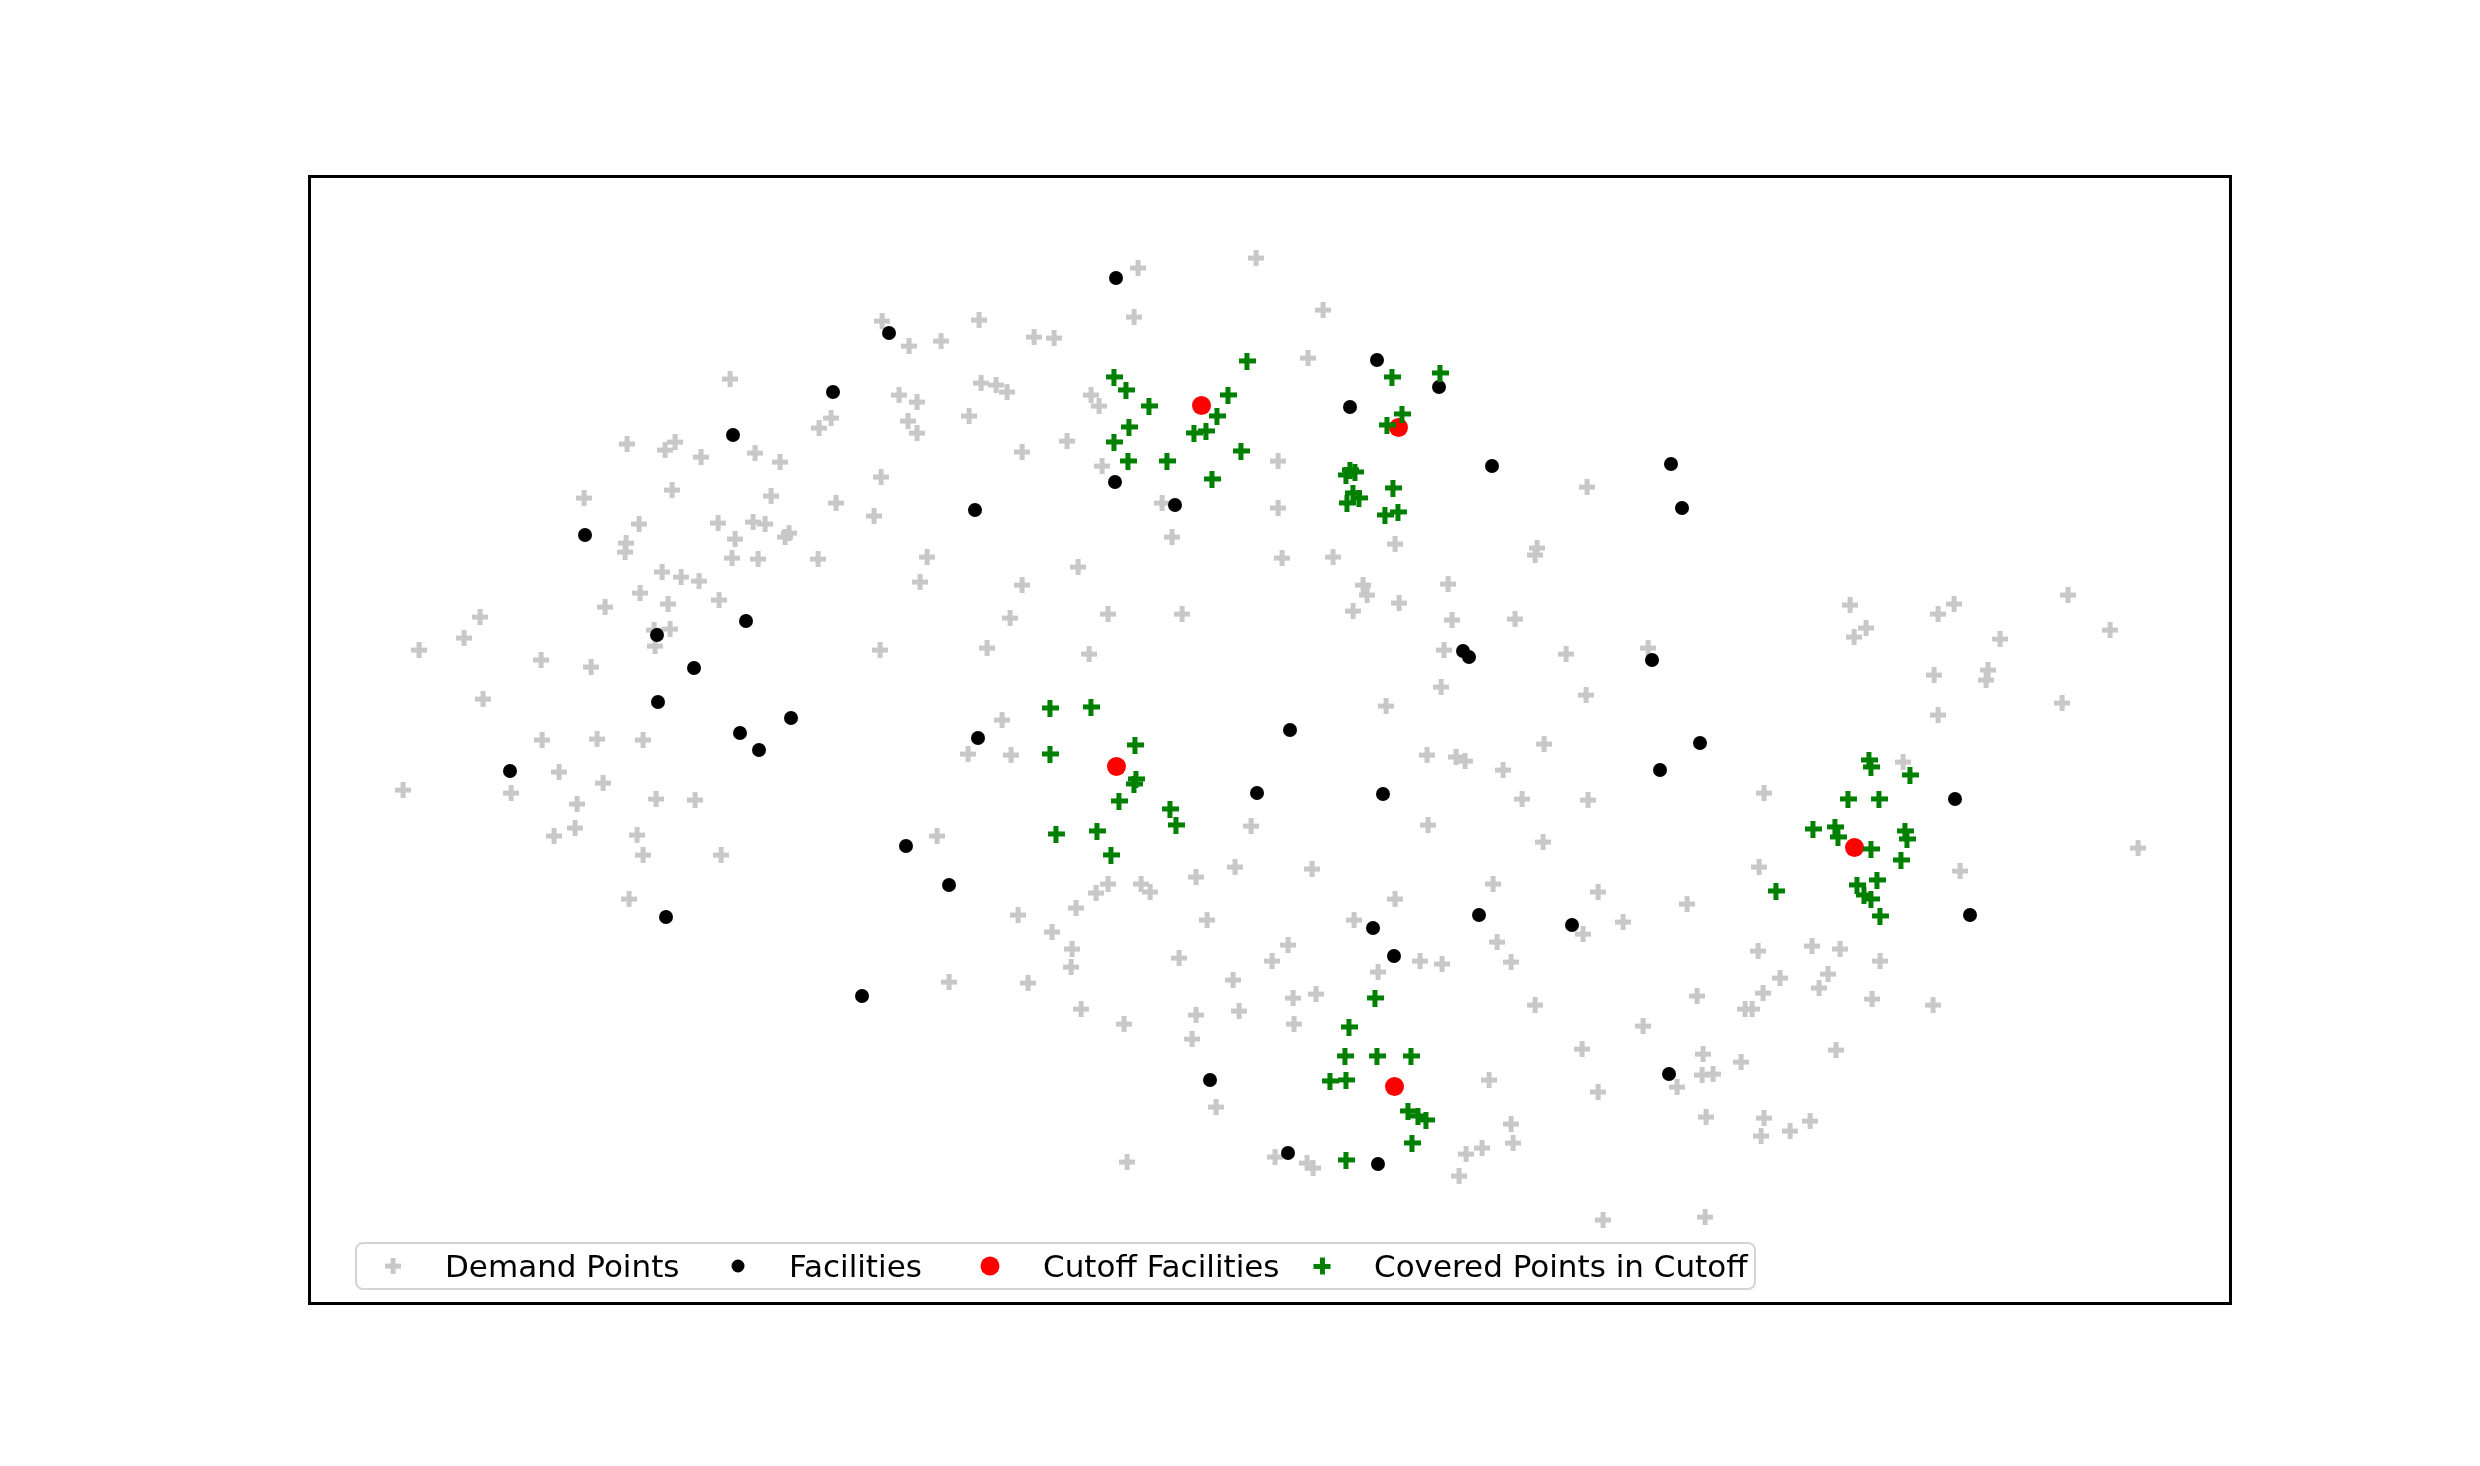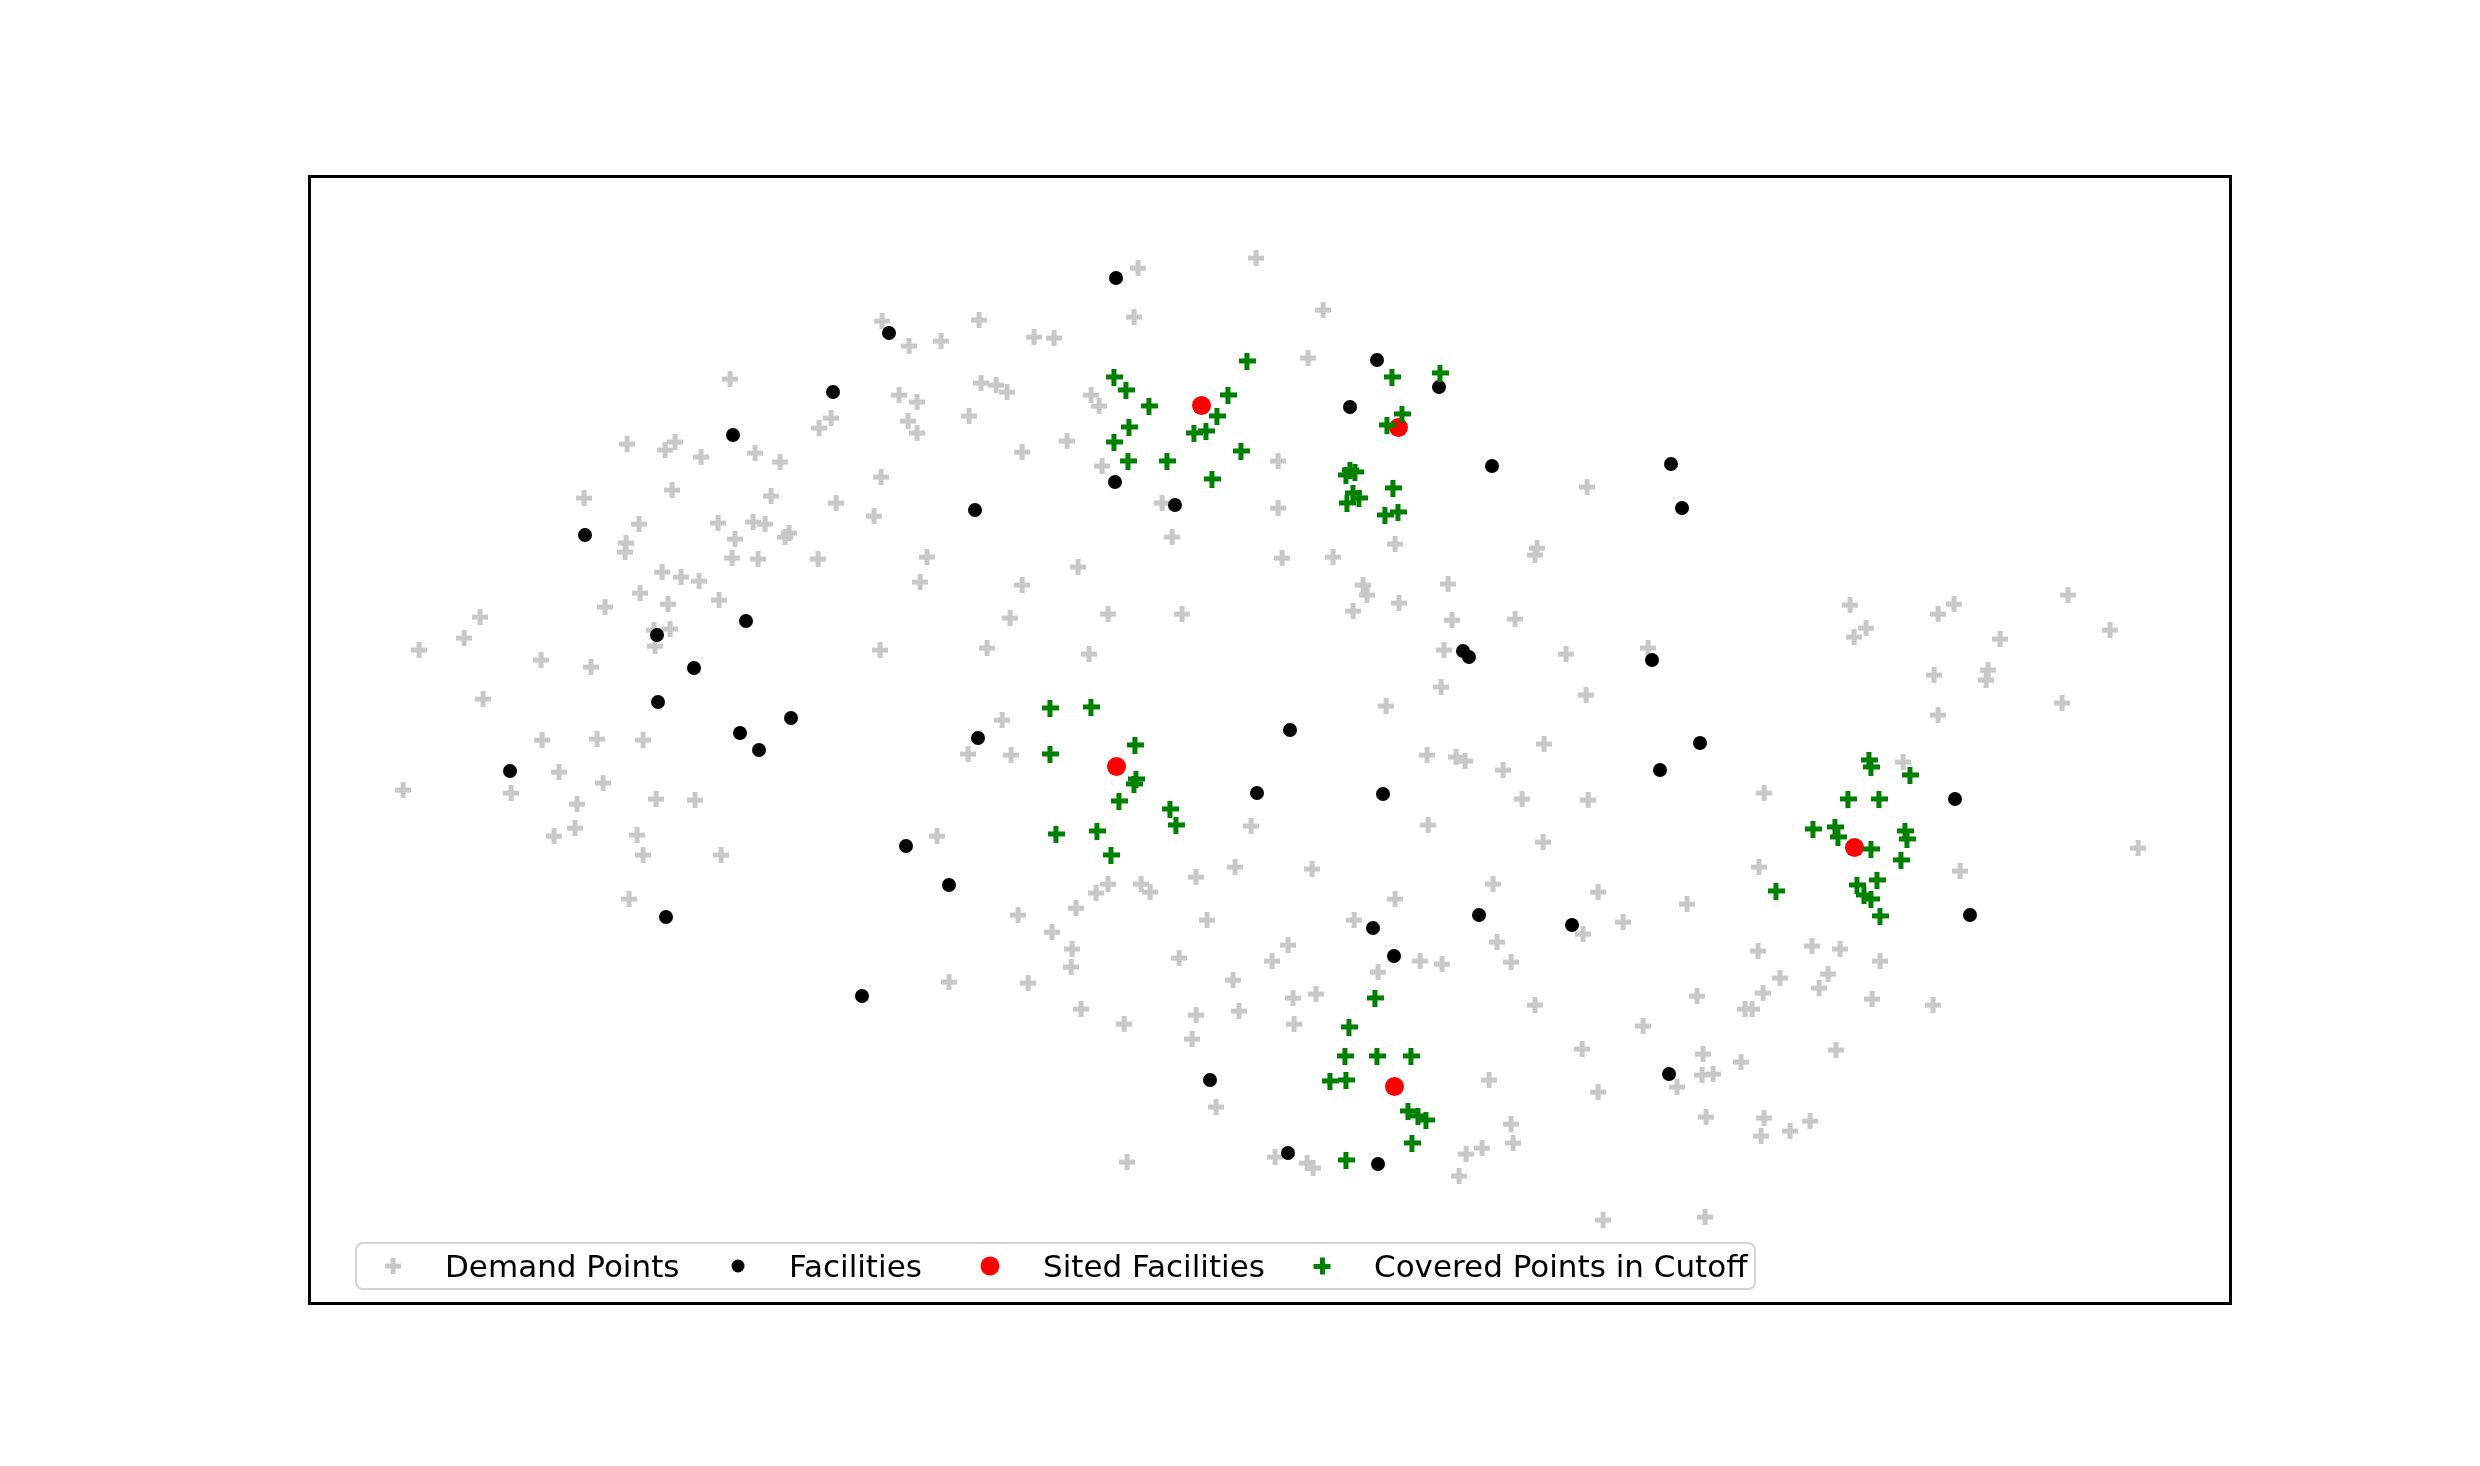--- a/index.html
+++ b/index.html
@@ -400,21 +400,21 @@
     <div class="legend-item" style="left:0;">
       <span class="legend-marker marker plus" style="left: 36px; width: 16px; height: 16px; color: rgb(200, 200, 200);"></span>
       <span class="legend-label" style="left:88px;">Demand Points</span>
     </div>
     <div class="legend-item" style="left:0;">
       <span class="legend-marker marker circle" style="left: 381px; width: 13px; height: 13px; color: rgb(0, 0, 0);"></span>
       <span class="legend-label" style="left:432px;">Facilities</span>
     </div>
     <div class="legend-item" style="left:0;">
       <span class="legend-marker marker circle" style="left: 633px; width: 19px; height: 19px; color: rgb(255, 0, 0);"></span>
-      <span class="legend-label" style="left:686px;">Sited Facilities</span>
+      <span class="legend-label" style="left:686px;">Cutoff Facilities</span>
     </div>
     <div class="legend-item" style="left:0;">
       <span class="legend-marker marker plus" style="left: 965px; width: 17px; height: 17px; color: rgb(0, 128, 0);"></span>
       <span class="legend-label" style="left:1017px;">Covered Points in Cutoff</span>
     </div>
   </div>
 
 </div>
 
 </body></html>

